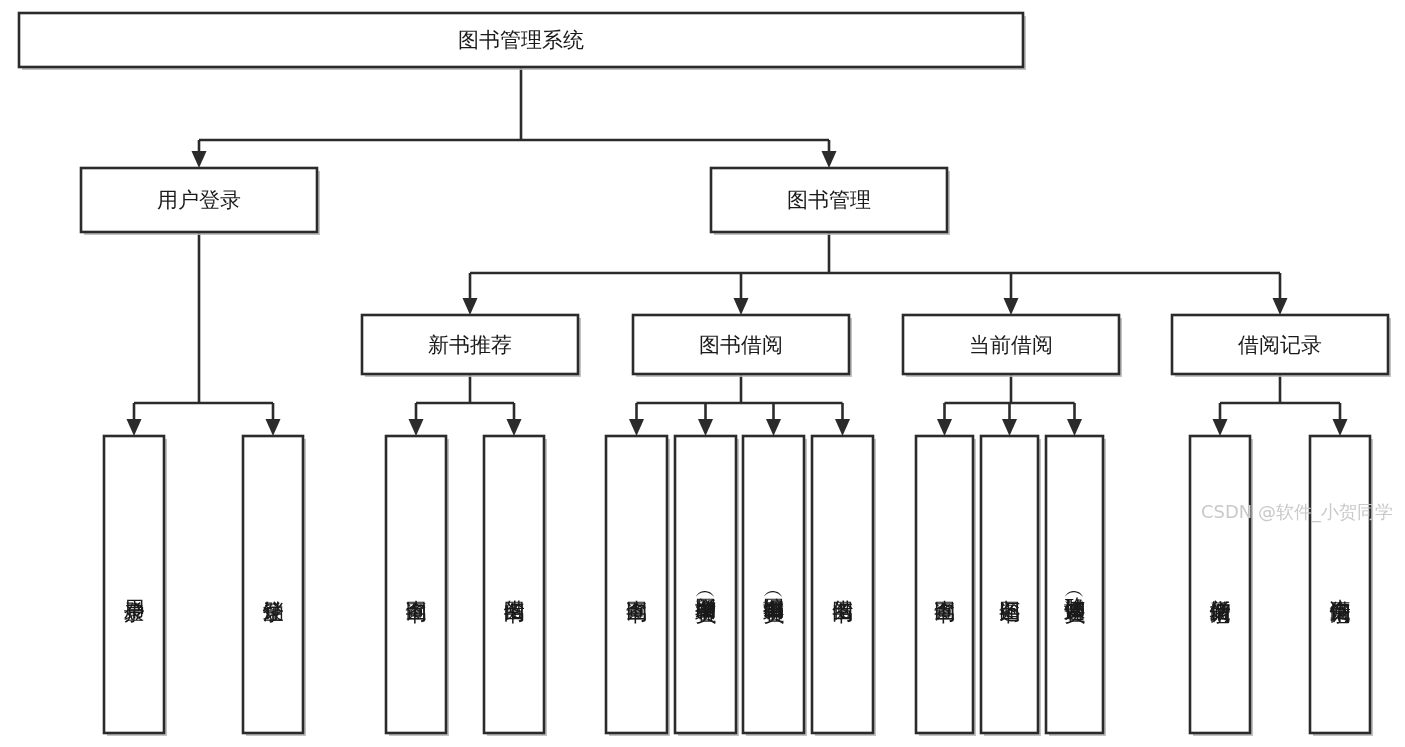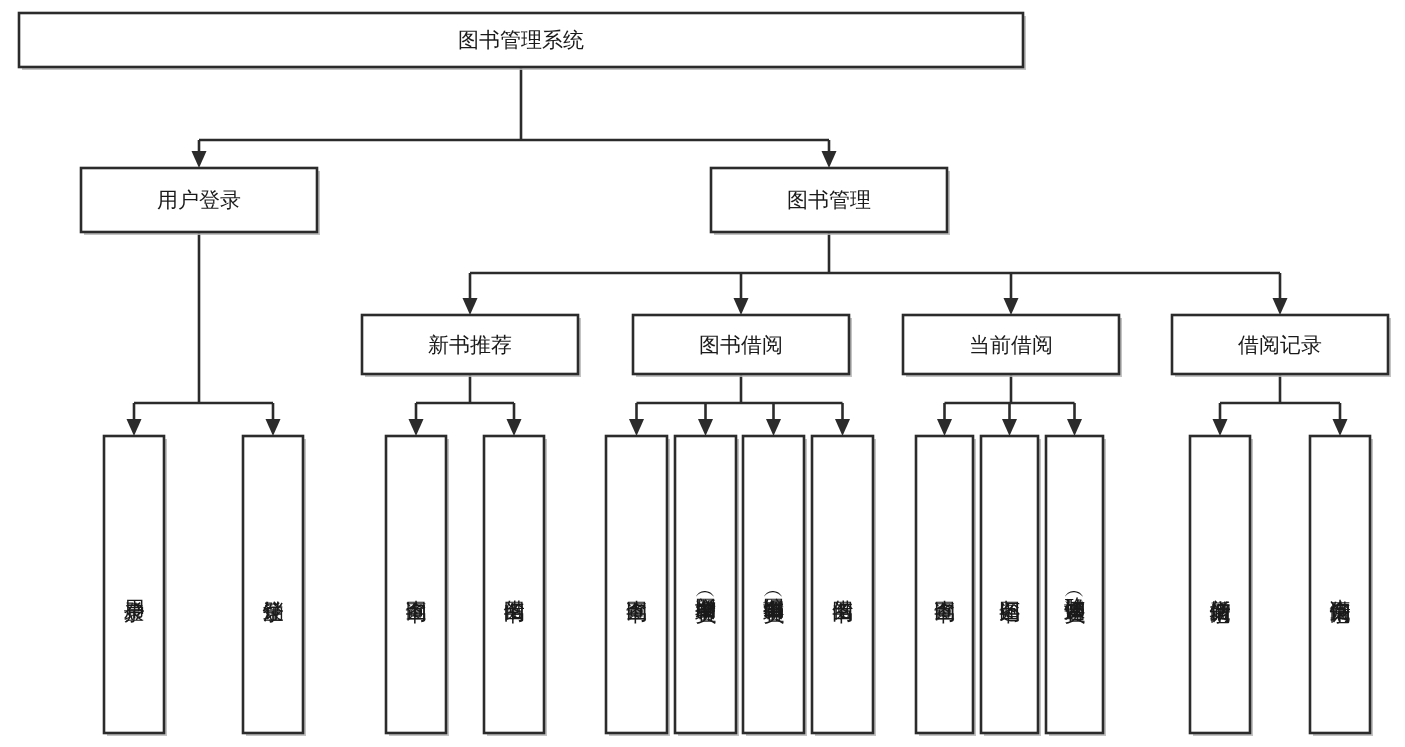--- a/index.html
+++ b/index.html
@@ -202,14 +202,15 @@
       <div class="leaf-label-wrap" style="left: 675px; top: 436px; width: 61px; height: 297px;">新增图书（管理员）</div>
       <div class="leaf-label-wrap" style="left: 743px; top: 436px; width: 61px; height: 297px;">编辑图书（管理员）</div>
       <div class="leaf-label-wrap" style="left: 812px; top: 436px; width: 61px; height: 297px;">借阅图书</div>
       <div class="leaf-label-wrap" style="left: 916px; top: 436px; width: 57px; height: 297px;">查询图书</div>
       <div class="leaf-label-wrap" style="left: 981px; top: 436px; width: 57px; height: 297px;">归还图书</div>
       <div class="leaf-label-wrap" style="left: 1046px; top: 436px; width: 57px; height: 297px;">确认归还（管理员）</div>
       <div class="leaf-label-wrap" style="left: 1190px; top: 436px; width: 60px; height: 297px;">新增借阅记录</div>
       <div class="leaf-label-wrap" style="left: 1310px; top: 436px; width: 60px; height: 297px;">查询借阅记录</div>
     </div>
 
+  <div class="watermark">CSDN @软件_小贺同学</div>
 
 </div>
 
 </body></html>

